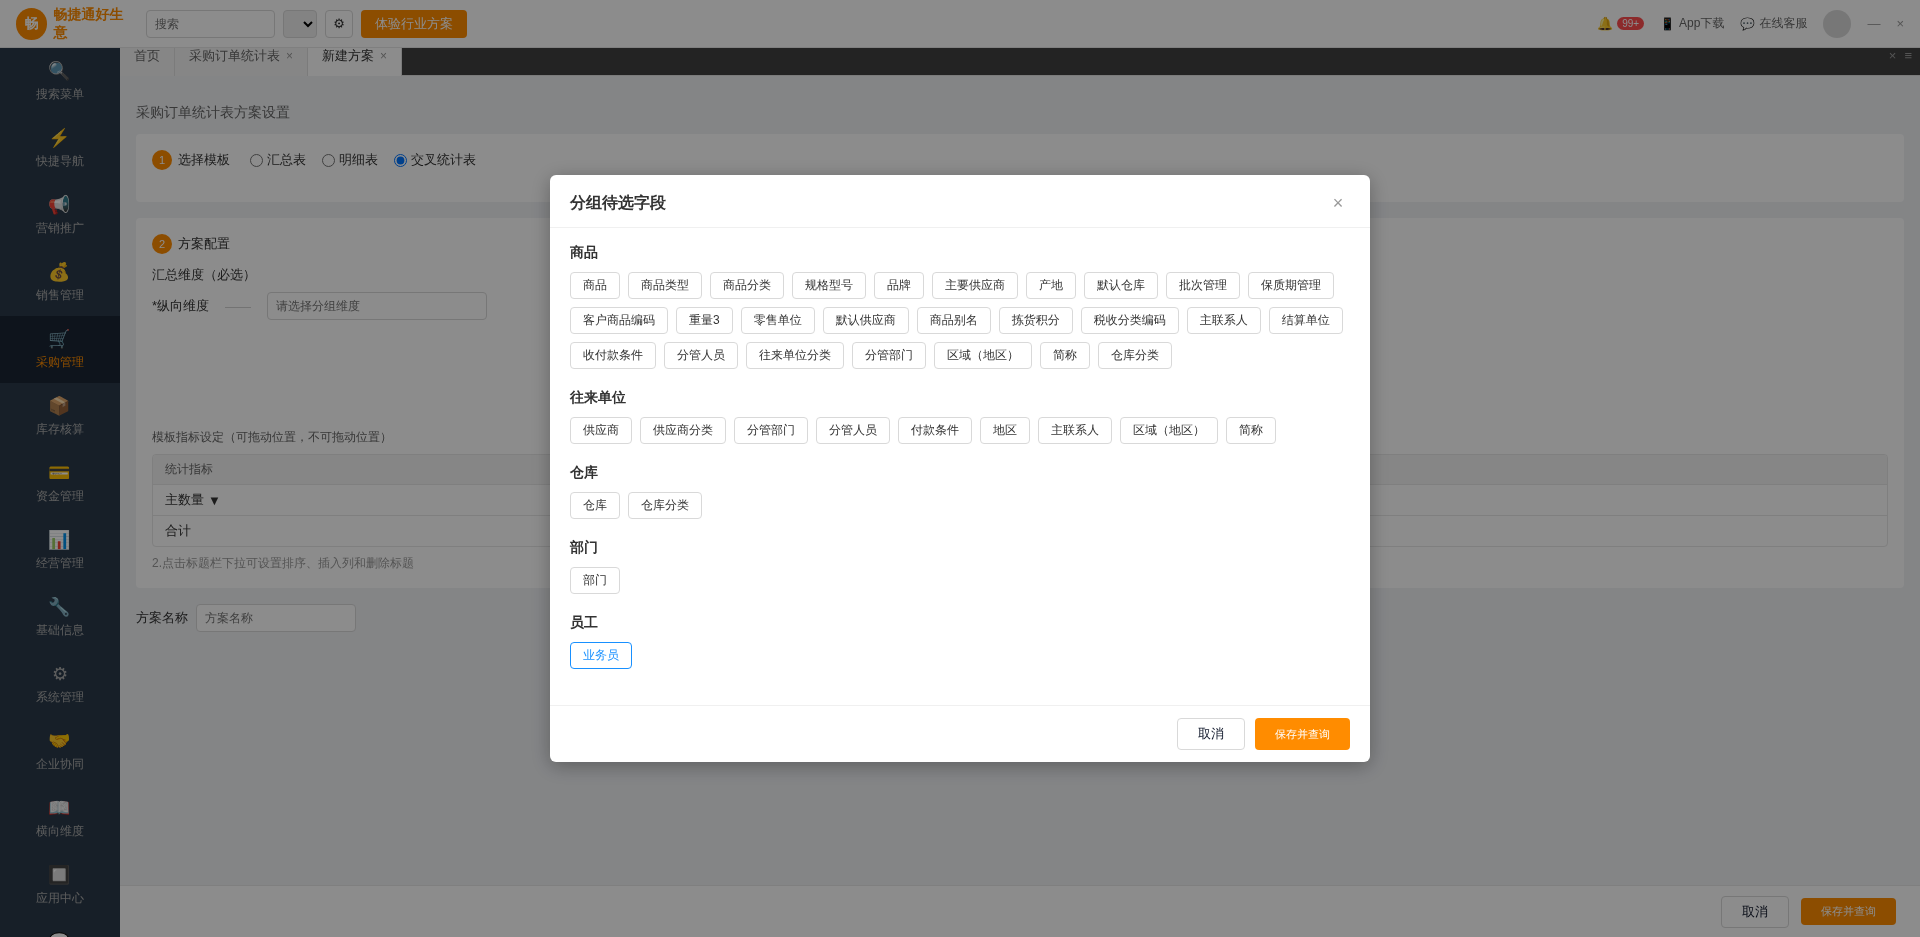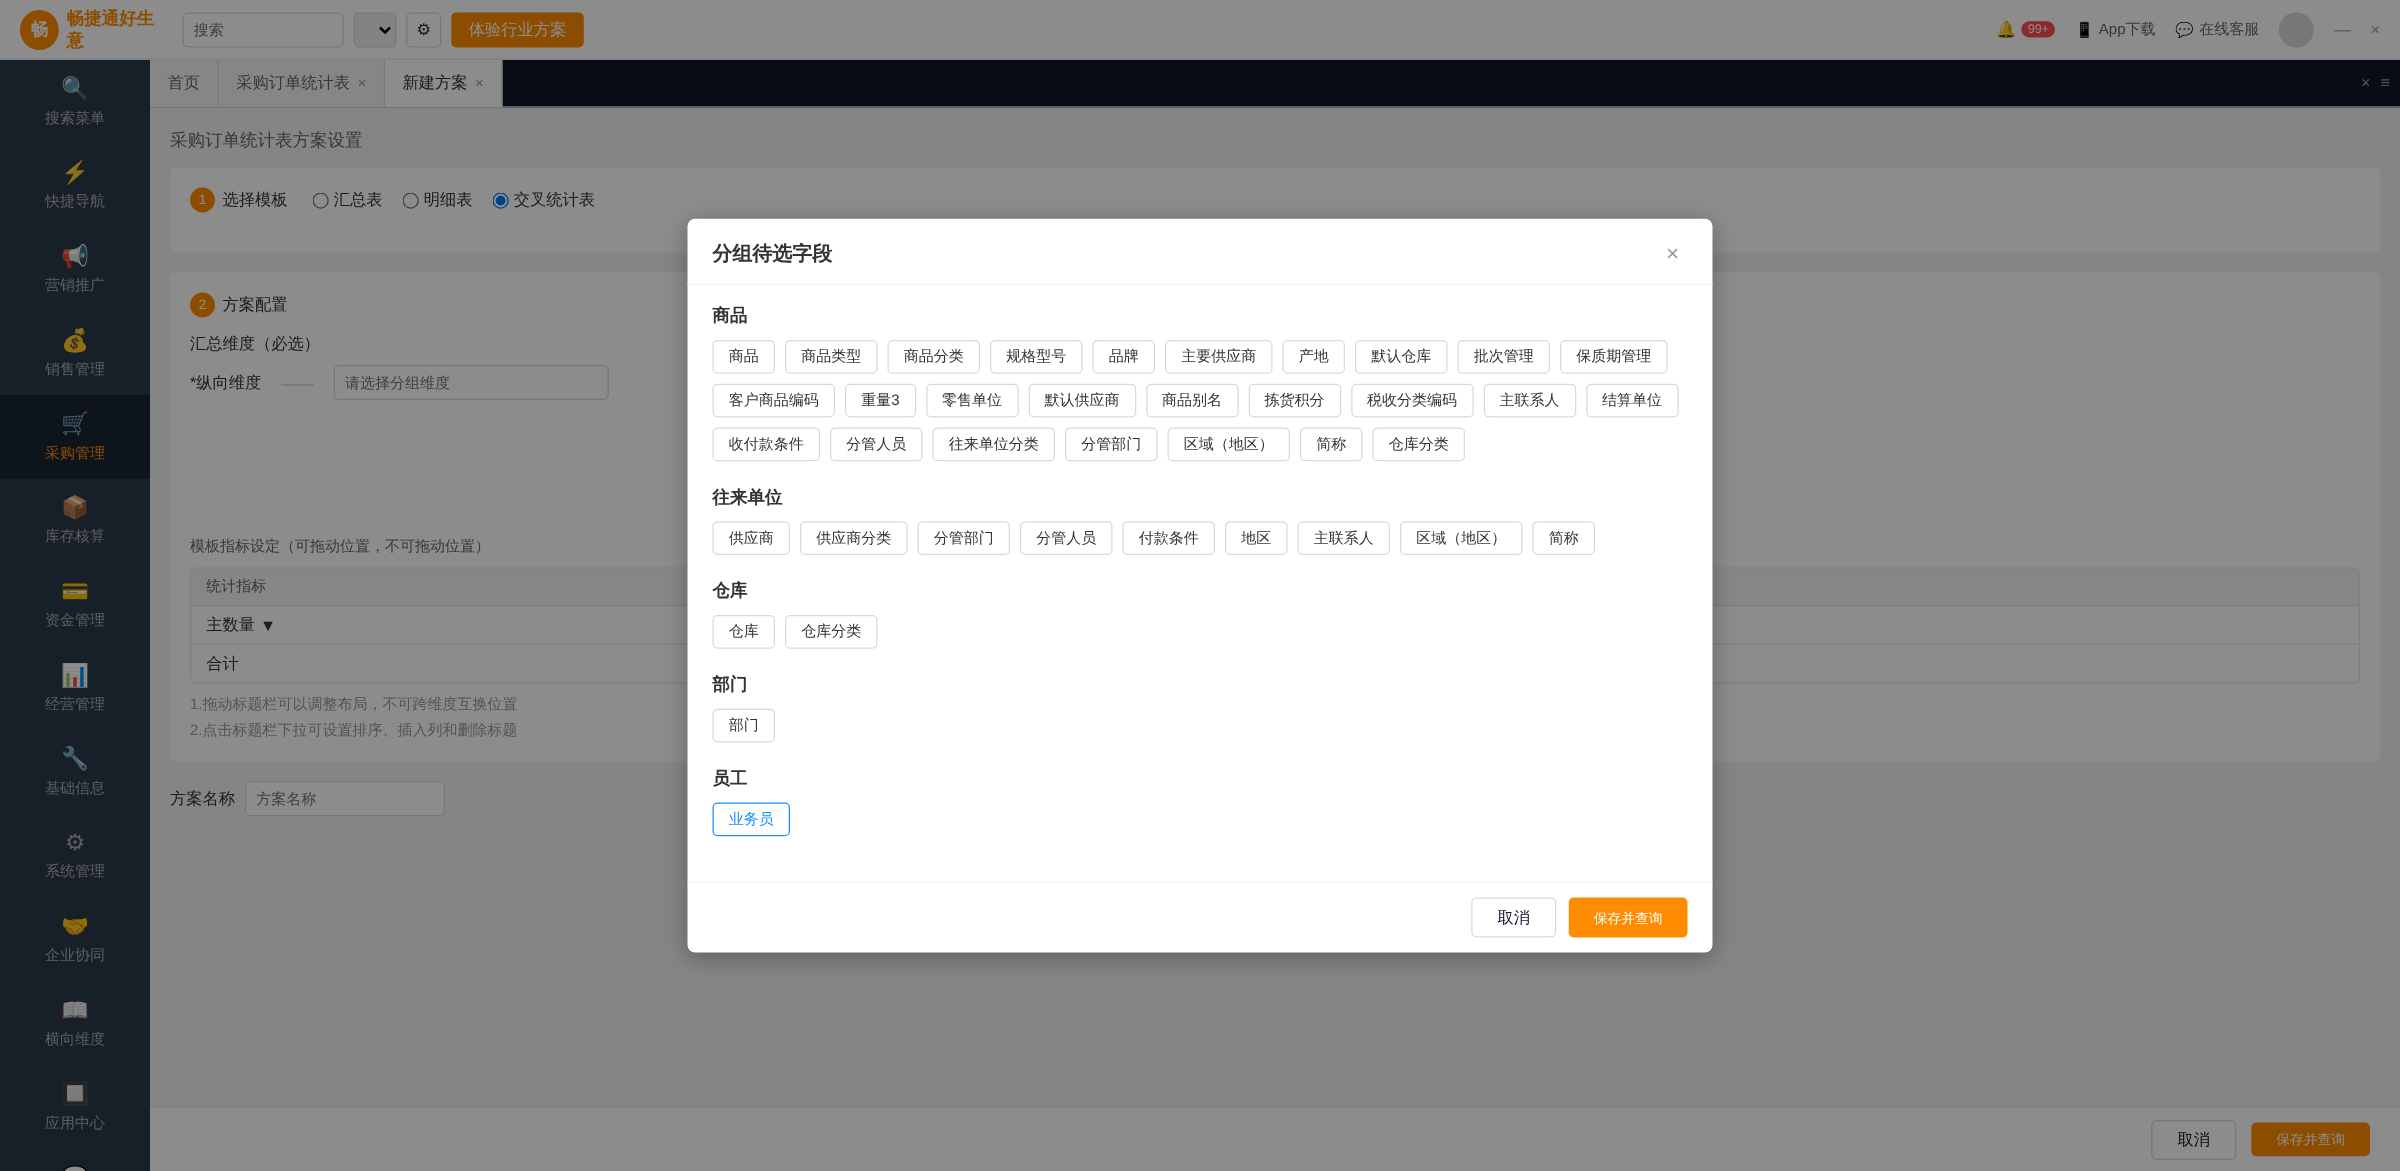--- a/index.html
+++ b/index.html
@@ -87,23 +87,23 @@
     }
     .avatar {
       width: 28px; height: 28px;
       background: #d9d9d9;
       border-radius: 50%;
     }
 
     
     .tab-bar {
       position: fixed;
-      top: 46px; left: 120px; right: 0;
+      top: 36px; left: 120px; right: 0;
       height: 40px;
-      background: #0f172a;
+      background: #404040;
       display: flex;
       align-items: center;
       border-bottom: 1px solid #e0e0e0;
       z-index: 99;
     }
     .tab-item {
       height: 40px;
       display: flex; align-items: center;
       padding: 0 14px;
       font-size: 13px;
@@ -440,21 +440,20 @@
       </div>
       <div style="display:flex;">
         <div style="flex:1;padding:6px 12px;border-right:1px solid #e8e8e8;">
           <span>合计</span>
         </div>
         <div style="flex:1;padding:6px 12px;">
           <span>合计</span>
         </div>
       </div>
     </div>
-    <div style="font-size:12px;color:#999;margin-bottom:4px;">1.拖动标题栏可以调整布局，不可跨维度互换位置</div>
     <div style="font-size:12px;color:#999;">2.点击标题栏下拉可设置排序、插入列和删除标题</div>
   </div>
   <div style="display:flex;align-items:center;gap:8px;">
     <span>方案名称</span>
     <input type="text" style="width: 160px; height: 28px; border: 1px solid rgb(217, 217, 217); border-radius: 4px; padding: 0px 8px; font-size: 12px;" placeholder="方案名称">
   </div>
 </div>
 
 <div style="position:fixed;bottom:0;left:120px;right:0;height:52px;background:#fff;border-top:1px solid #e8e8e8;display:flex;align-items:center;justify-content:flex-end;padding:0 24px;gap:12px;z-index:150;">
   <button class="btn-cancel">取消</button>

